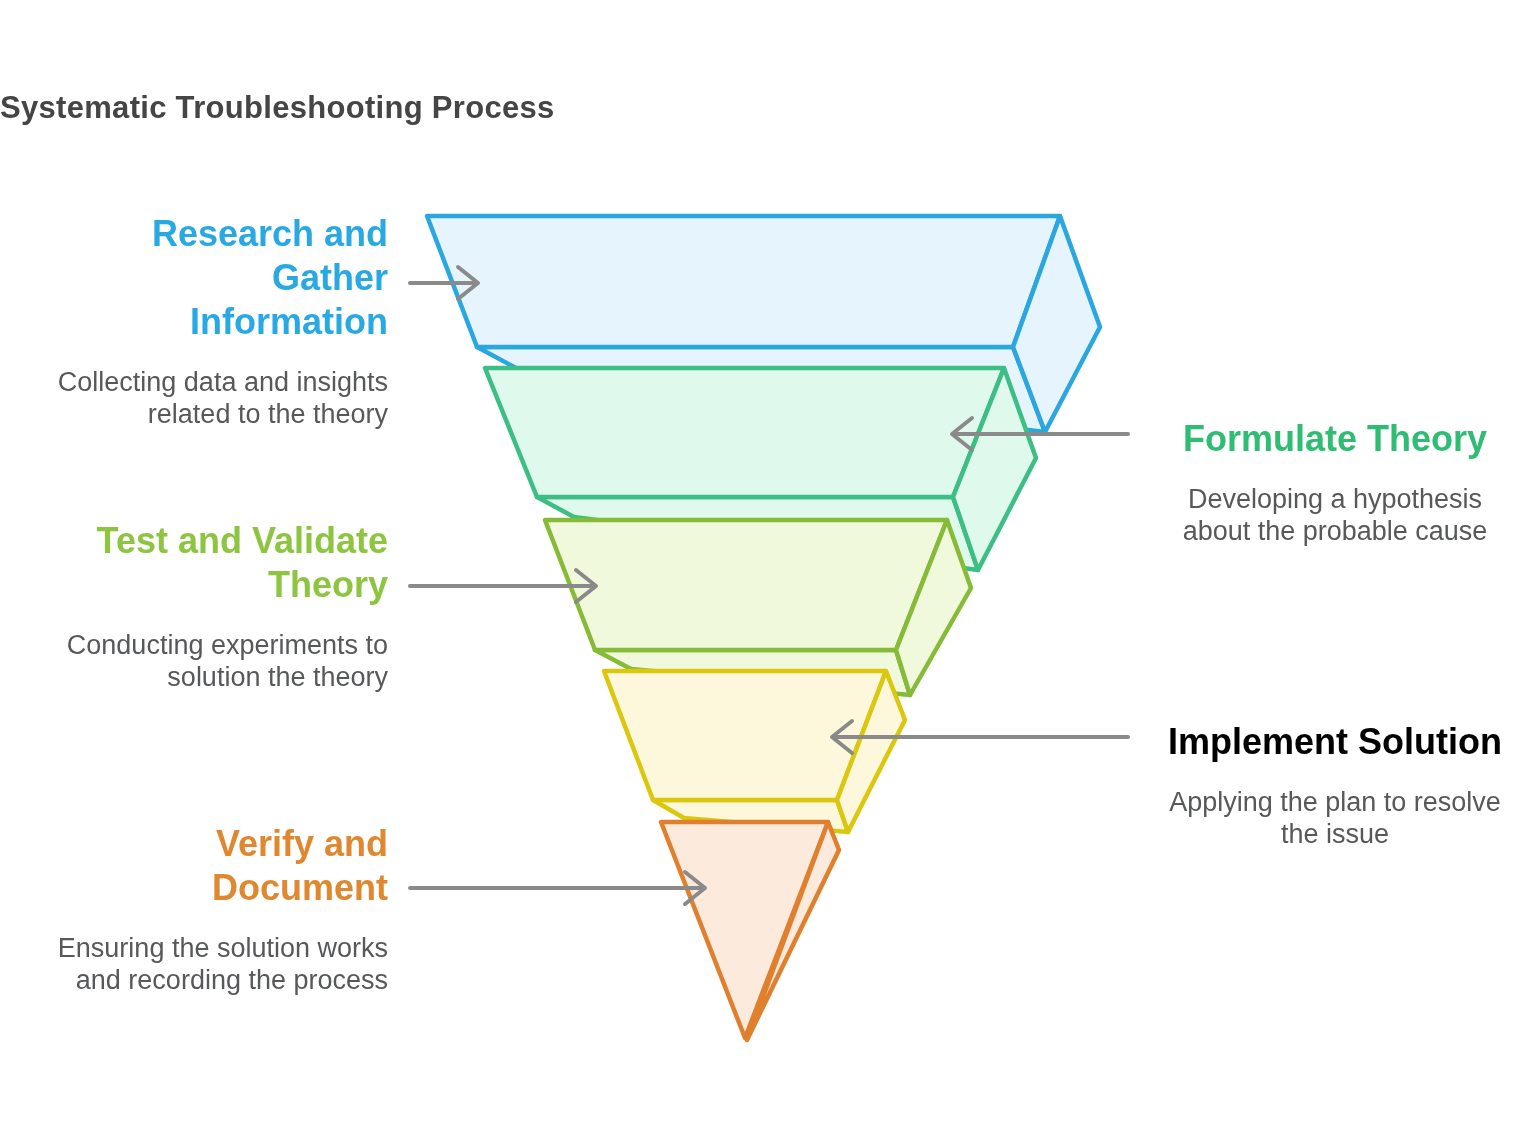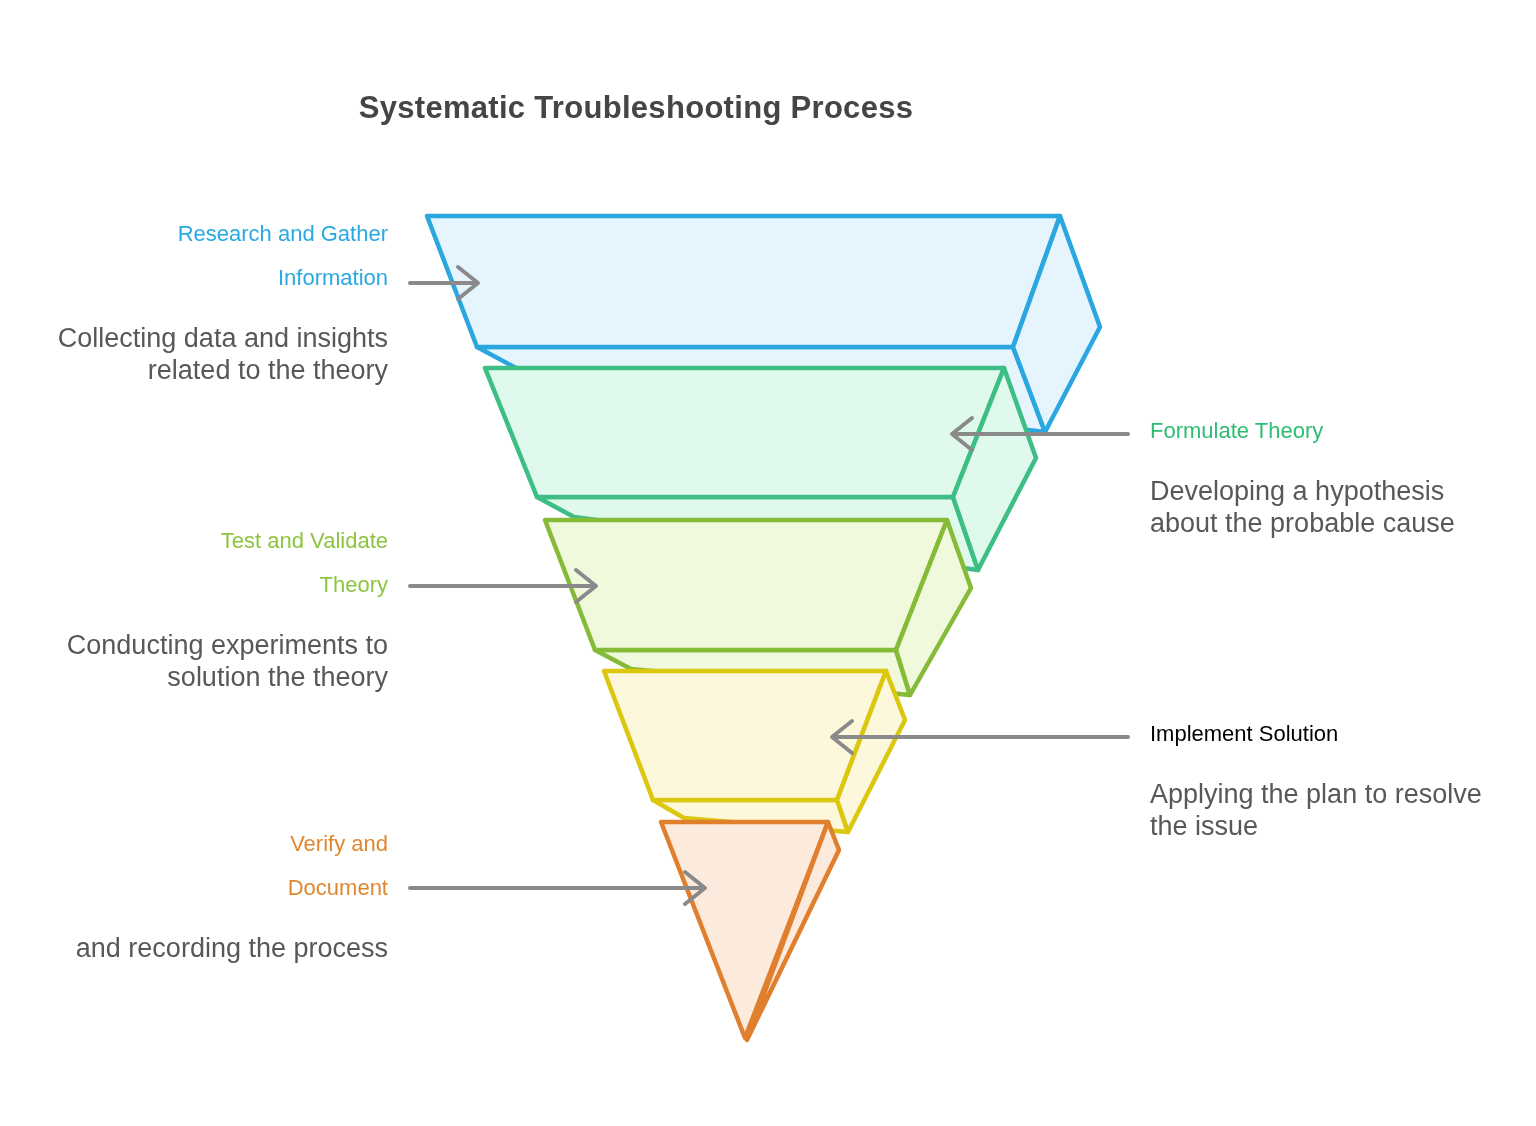--- a/index.html
+++ b/index.html
@@ -3,30 +3,30 @@
 <meta charset="utf-8">
 <style>
   html,body{margin:0;padding:0;}
   body{
     width:1536px;height:1126px;position:relative;overflow:hidden;
     background:#ffffff;
     font-family:"Liberation Sans","DejaVu Sans",sans-serif;
   }
   .title{
     position:absolute;top:88px;left:0;width:1272px;
-    text-align:center;font-size:31px;font-weight:700;line-height:40px;
+    font-size:31px;font-weight:700;line-height:40px;
     letter-spacing:0.3px;
   }
   svg.funnel{position:absolute;left:0;top:0;}
   svg .shape{stroke-width:4.5;stroke-linejoin:round;}
   svg .arrow{stroke-width:4;fill:none;stroke-linecap:round;stroke-linejoin:round;}
   .label{position:absolute;}
   .label.left{left:40px;width:348px;text-align:right;}
-  .label.right{left:1150px;width:370px;text-align:left;}
-  .heading{font-size:22px;font-weight:400;line-height:44px;}
+  .label.right{left:1150px;width:370px;text-align:center;margin-top:8px;}
+  .heading{font-size:36px;font-weight:700;line-height:44px;}
   .heading span{display:block;}
   .desc{font-size:27px;line-height:32px;margin-top:22px;}
   .desc span{display:block;}
 </style>
 </head>
 <body style="background: rgb(255, 255, 255);">
 
 <div class="title" id="title" style="color: rgb(69, 69, 69);">Systematic Troubleshooting Process</div>
 
 <svg class="funnel" width="1536" height="1126" viewBox="0 0 1536 1126">
@@ -114,15 +114,16 @@
     <span>the issue</span>
   </div>
 </div>
 
 <div class="label left" style="top:822px">
   <div class="heading" style="color: rgb(224, 136, 47);">
     <span>Verify and</span>
     <span>Document</span>
   </div>
   <div class="desc" style="color: rgb(87, 88, 90);">
+    <span>Ensuring the solution works</span>
     <span>and recording the process</span>
   </div>
 </div>
 
 </body></html>

